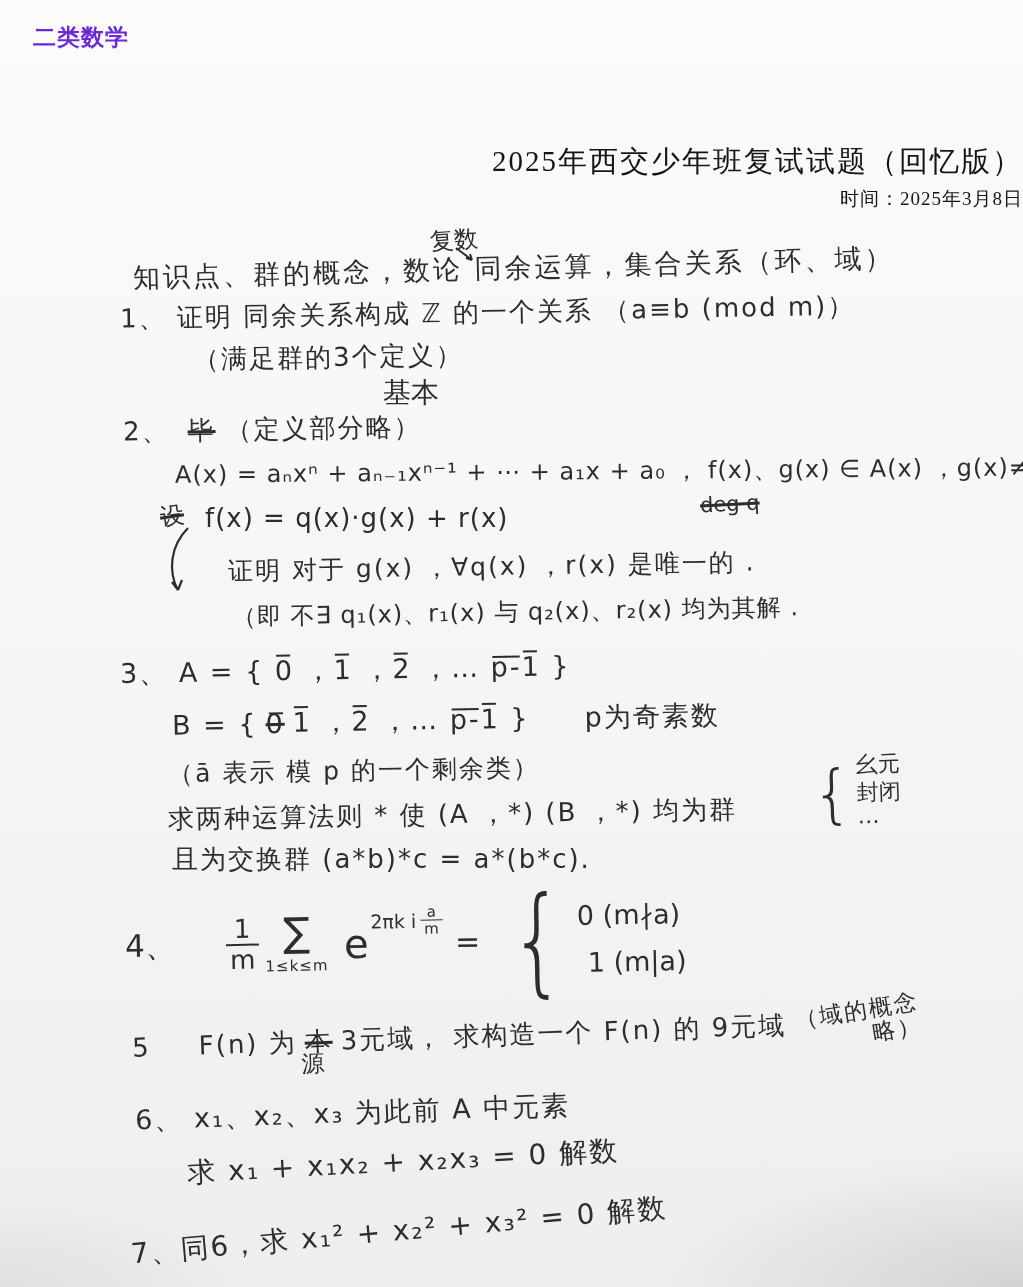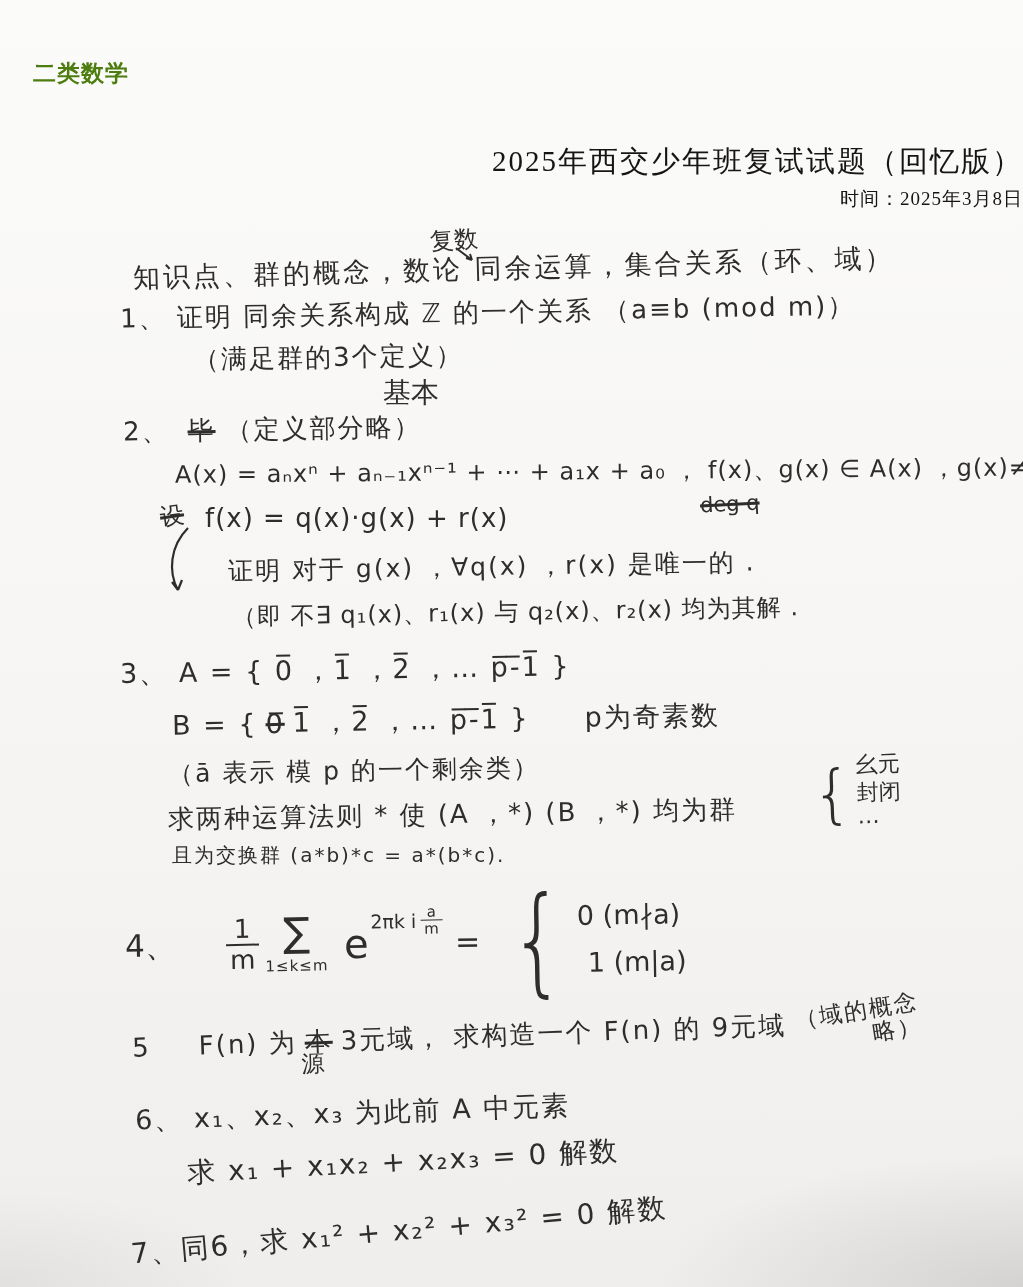--- a/index.html
+++ b/index.html
@@ -9,21 +9,21 @@
       radial-gradient(620px 220px at 100% 100%, rgba(140,140,140,.28), rgba(0,0,0,0) 60%),
       radial-gradient(420px 160px at 0% 100%, rgba(160,160,160,.18), rgba(0,0,0,0) 60%),
       linear-gradient(180deg,#fbfbfa 0%,#f6f5f3 55%,#efeeec 100%);
     font-family:"DejaVu Sans",sans-serif;color:#2b2927;
   }
   .abs{position:absolute;}
   .print-title{
     width:100%;text-align:right;font-family:"Liberation Serif","DejaVu Serif",serif;
     color:#161514;
   }
-  .category{font-family:"Liberation Sans","DejaVu Sans",sans-serif;font-weight:bold;color:#4d7c0f;margin-top:36px;}
+  .category{font-family:"Liberation Sans","DejaVu Sans",sans-serif;font-weight:bold;color:#6d28d9;}
   .hw{font-family:"DejaVu Sans",sans-serif;color:#2f2d2b;white-space:nowrap;}
   .strike{text-decoration:line-through;text-decoration-thickness:3px;}
   .frac{display:inline-flex;flex-direction:column;align-items:center;vertical-align:middle;line-height:1.05;}
   .frac .den{border-top:2px solid #2f2d2b;padding:1px 4px 0 4px;}
   .frac .num{padding:0 4px;}
   .sum{display:inline-flex;flex-direction:column;align-items:center;line-height:.9;margin:0 6px;}
   .sum .sym{font-size:40px;}
   .sum .lim{font-size:15px;margin-top:10px;letter-spacing:1px;}
   .cases{display:inline-flex;align-items:center;}
   .bigbrace{font-size:118px;font-weight:200;line-height:.85;transform:scaleX(.75);margin-right:2px;}
@@ -83,21 +83,21 @@
 <div class="abs hw" style="left:168px;top:754px;font-size:25px;letter-spacing:2px;transform:rotate(-1deg);">（ā 表示 模 p 的一个剩余类）</div>
 <div class="abs hw" style="left:168px;top:797px;font-size:26px;letter-spacing:2px;transform:rotate(-1deg);">求两种运算法则 * 使 (A ，*) (B ，*) 均为群</div>
 <div class="abs hw row" style="left:812px;top:752px;transform:rotate(-2deg);">
   <span class="axiom-brace">{</span>
   <span class="axioms" style="margin-left:4px;">
     <span>幺元</span>
     <span>封闭</span>
     <span>⋯</span>
   </span>
 </div>
-<div class="abs hw" style="left:172px;top:842px;font-size:20px;letter-spacing:2px;">且为交换群 (a*b)*c = a*(b*c).</div>
+<div class="abs hw" style="left:172px;top:842px;font-size:26px;letter-spacing:2px;">且为交换群 (a*b)*c = a*(b*c).</div>
 
 <div class="abs hw row" style="left:125px;top:892px;transform:rotate(-1deg);">
   <span style="font-size:31px;margin-right:50px;">4、</span>
   <span class="frac" style="font-size:26px;">
     <span class="num">1</span>
     <span class="den">m</span>
   </span>
   <span class="sum">
     <span class="sym">∑</span>
     <span class="lim">1≤k≤m</span>

